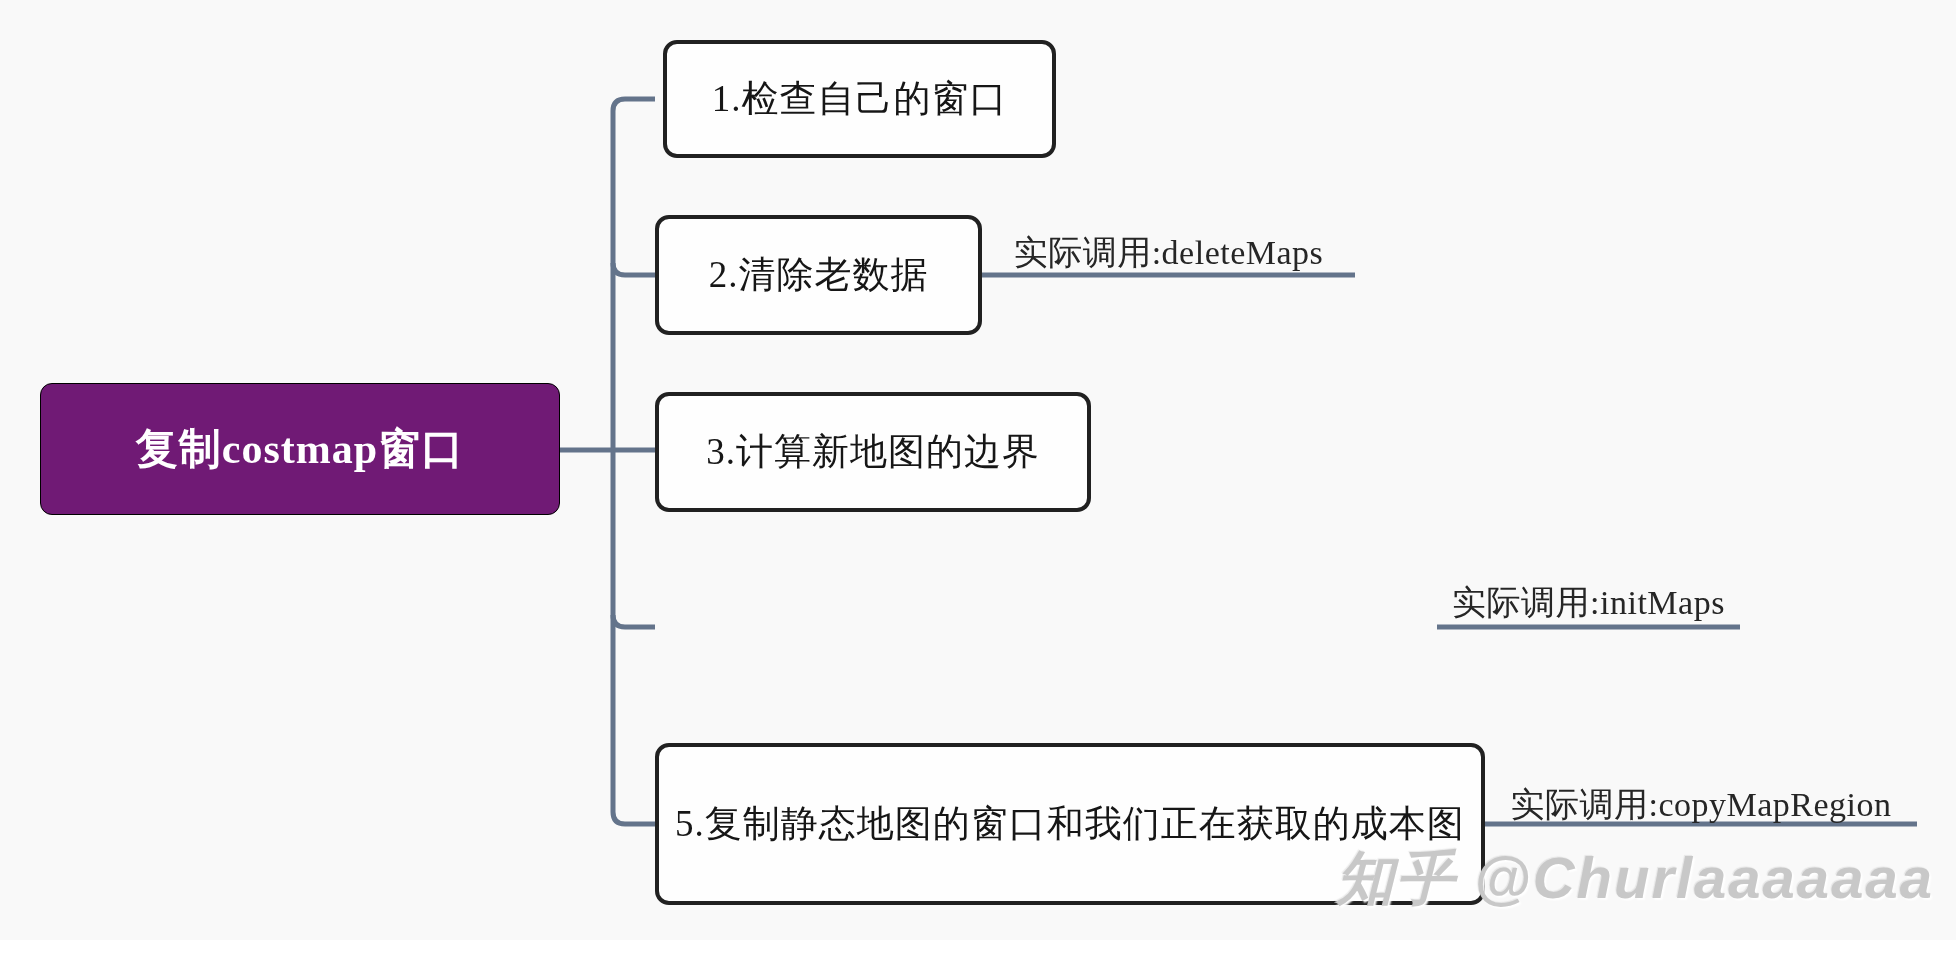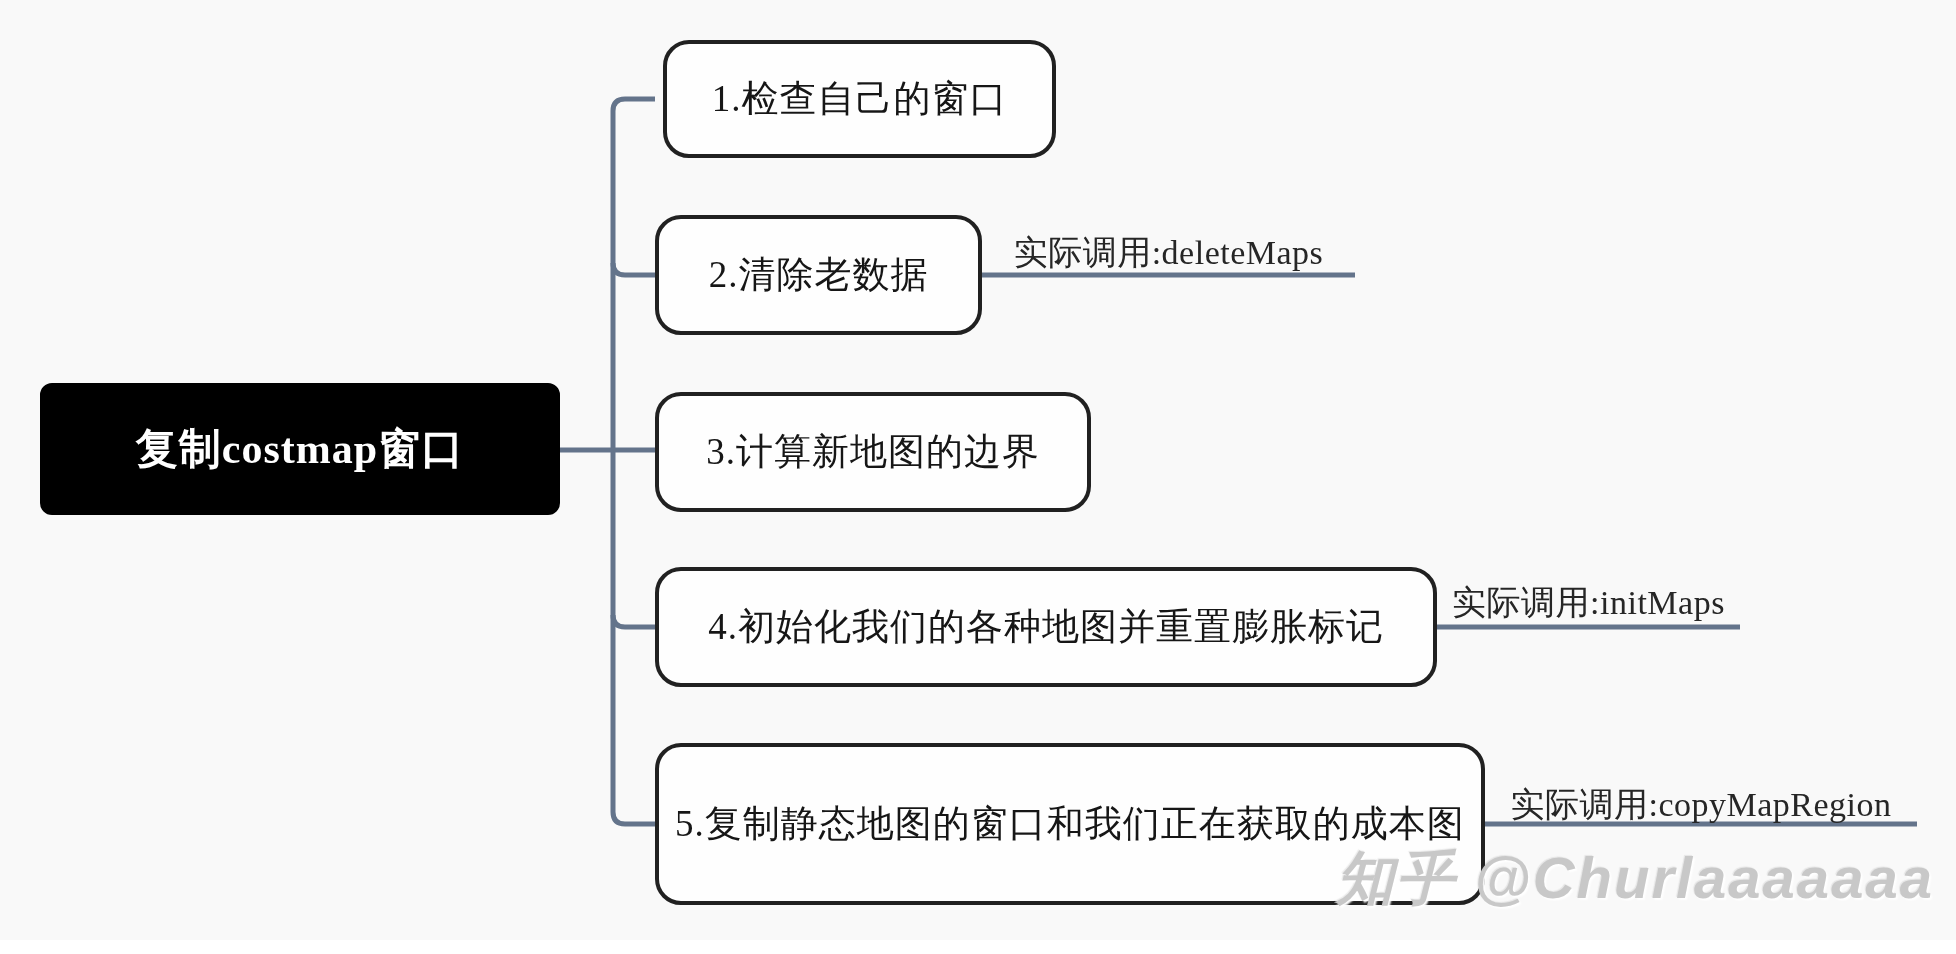--- a/index.html
+++ b/index.html
@@ -19,21 +19,21 @@
     left: 0; top: 0;
     width: 1956px; height: 954px;
     pointer-events: none;
   }
 
   .node {
     position: absolute;
     box-sizing: border-box;
     background: #fefefe;
     border: 4px solid #212121;
-    border-radius: 26px;
+    border-radius: 14px;
     display: flex;
     align-items: center;
     justify-content: center;
     font-size: 37px;
     color: #161616;
     letter-spacing: 1px;
     z-index: 2;
   }
 
   #node1 { left: 663px; top: 40px;  width: 393px; height: 118px; }
@@ -46,22 +46,22 @@
     text-align: left;
     padding: 0 16px;
     line-height: 1.55;
   }
 
   .root-node {
     position: absolute;
     left: 40px; top: 383px;
     width: 520px; height: 132px;
     box-sizing: border-box;
-    background: #000000;
-    border: 3px solid #000000;
+    background: #701a75;
+    border: 1px solid #000000;
     border-radius: 12px;
     display: flex;
     align-items: center;
     justify-content: center;
     color: #ffffff;
     font-weight: bold;
     font-size: 42px;
     letter-spacing: 1px;
     z-index: 2;
   }
@@ -131,23 +131,20 @@
   </div>
 
   <div class="node" id="node2">
     <span>2.清除老数据</span>
   </div>
 
   <div class="node" id="node3">
     <span>3.计算新地图的边界</span>
   </div>
 
-  <div class="node" id="node4">
-    <span>4.初始化我们的各种地图并重置膨胀标记</span>
-  </div>
 
   <div class="node" id="node5">
     <span>5.复制静态地图的窗口和我们正在获取的成本图</span>
   </div>
 
   <div class="annotation" id="ann1">实际调用:deleteMaps</div>
 
   <div class="annotation" id="ann2">实际调用:initMaps</div>
 
   <div class="annotation" id="ann3">实际调用:copyMapRegion</div>

